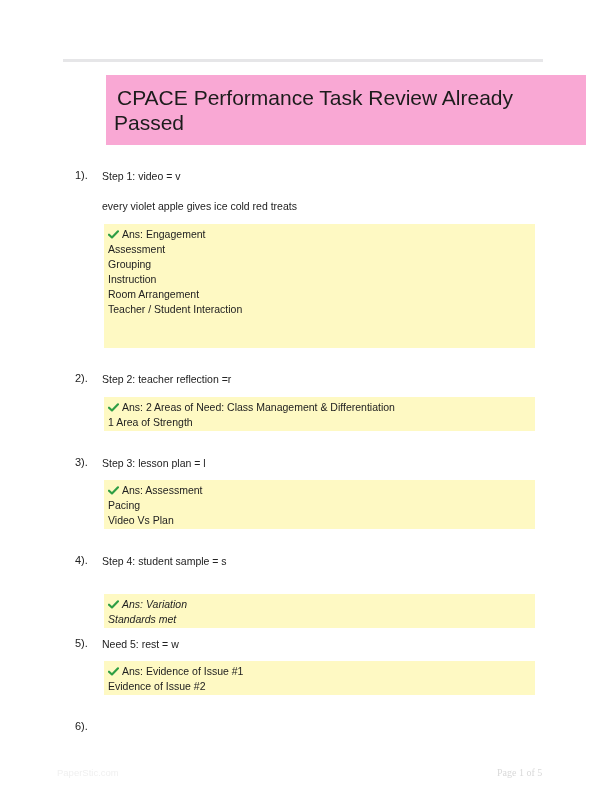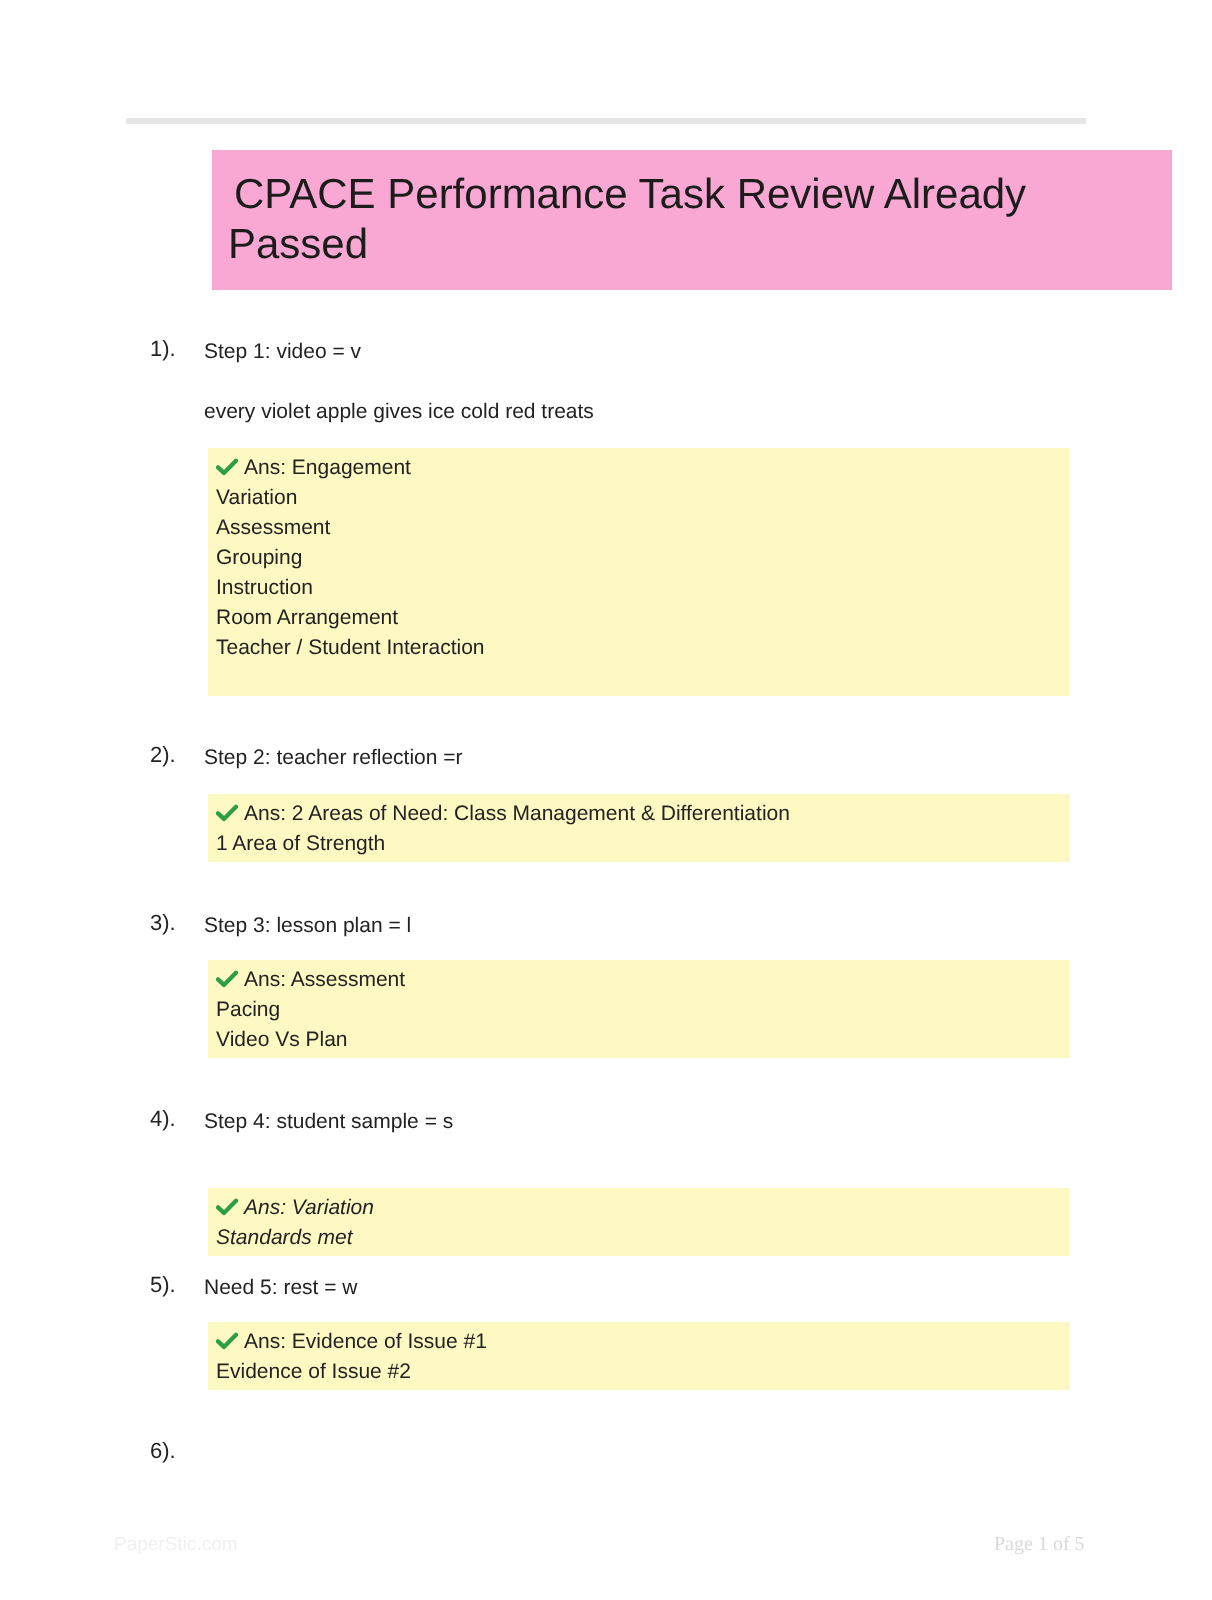--- a/index.html
+++ b/index.html
@@ -120,21 +120,20 @@
 <div class="question" style="top:168px;">
   <span class="q-num">1).</span>
   <span class="q-text">Step 1: video = v</span>
   <span class="q-sub" style="top:31px;">every violet apple gives ice cold red treats</span>
   <div class="ans-box" style="top:56px;height:124px;">
     <div class="ans-line">
       <svg class="check" viewBox="0 0 12 10">
           <path d="M1 5.2 L4.3 8.3 L11 1.5" stroke="#2e9e44" stroke-width="2.4" fill="none" stroke-linecap="round" stroke-linejoin="round"></path>
         </svg><span>Ans: Engagement</span>
     </div>
-    <div class="ans-line">Variation</div>
     <div class="ans-line">Assessment</div>
     <div class="ans-line">Grouping</div>
     <div class="ans-line">Instruction</div>
     <div class="ans-line">Room Arrangement</div>
     <div class="ans-line">Teacher / Student Interaction</div>
   </div>
 </div>
 
 <div class="question" style="top:371px;">
   <span class="q-num">2).</span>

